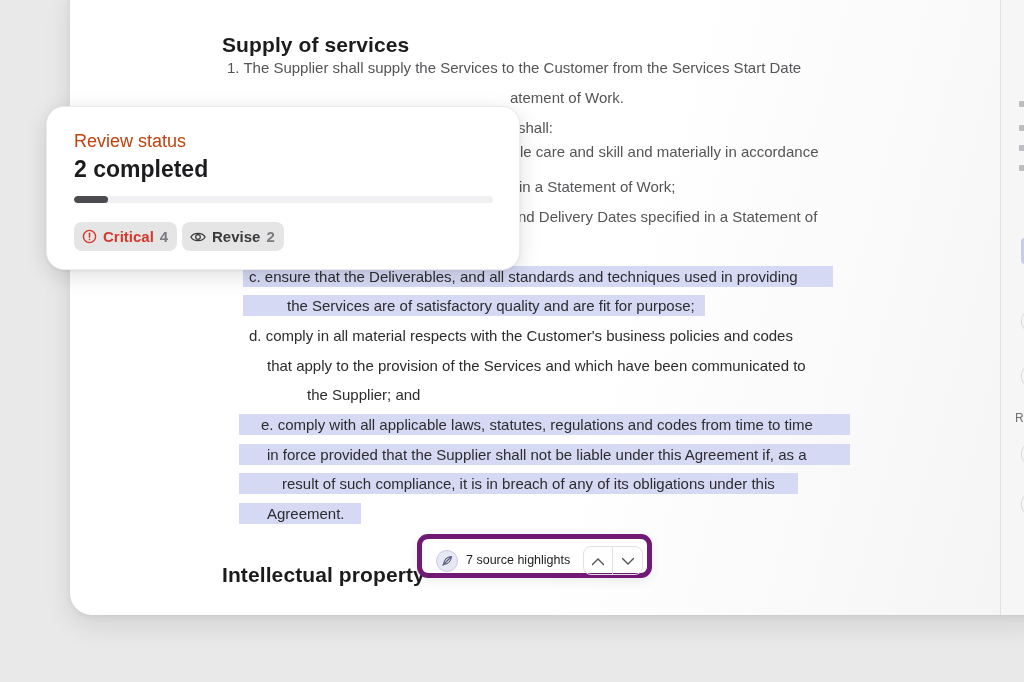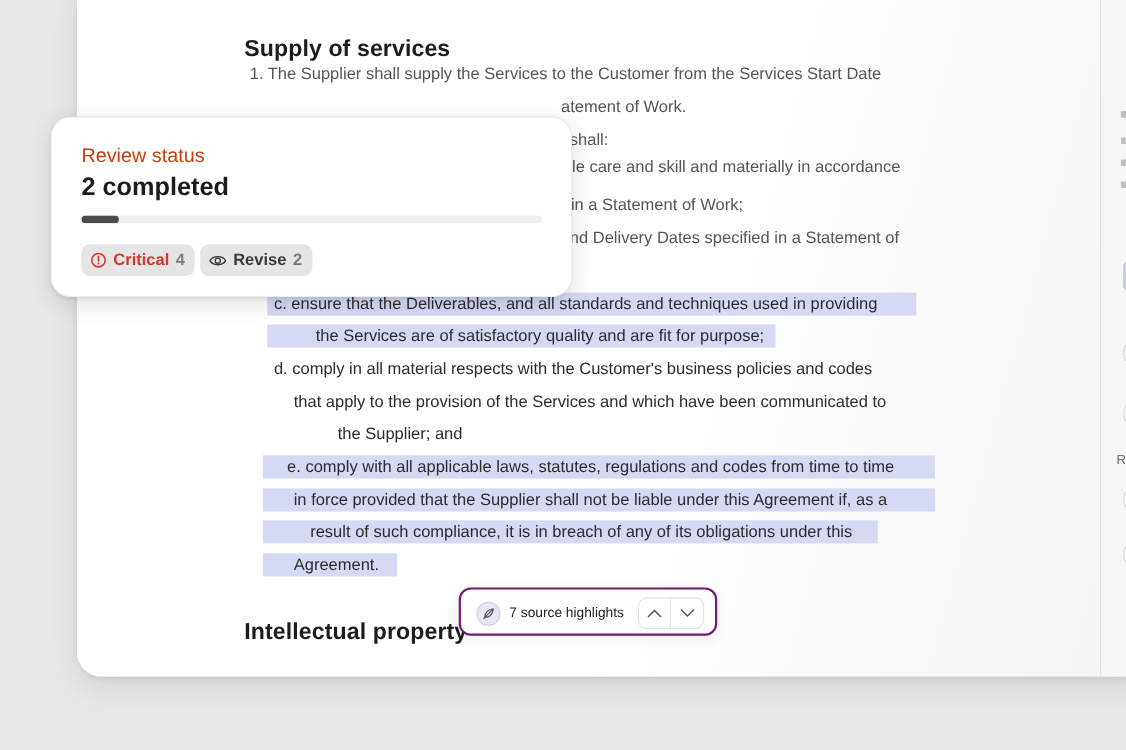--- a/index.html
+++ b/index.html
@@ -73,21 +73,21 @@
     background: #e5e5e5; display: flex; align-items: center; padding: 0 9px 0 8px;
     font-size: 15px; gap: 6px; font-weight: bold;
   }
   .chip.critical { left: 27px; color: #d4382c; }
   .chip.revise { left: 135px; color: #3a3a3c; }
   .chip .count { color: #7a7a80; }
   .chip svg { display: block; }
   .highlights-bar {
     position: absolute; left: 417px; top: 534px; width: 235px; height: 44px;
     background: #ffffff; border-radius: 11px;
-    border: 2px solid #701a75;
+    border: 5px solid #701a75;
     box-shadow: 0 3px 12px rgba(0,0,0,0.08);
   }
   .highlights-bar .hb-icon {
     position: absolute; left: 14px; top: 11px; width: 22px; height: 22px; border-radius: 50%;
     background: #e7e8f6; border: 1px solid #c9cbe8;
     display: flex; align-items: center; justify-content: center;
   }
   .highlights-bar .hb-text { position: absolute; left: 44px; top: 14px; font-size: 12.5px; color: #1c1c1e; }
   .hb-nav {
     position: absolute; left: 161px; top: 7px; width: 60px; height: 29px;

